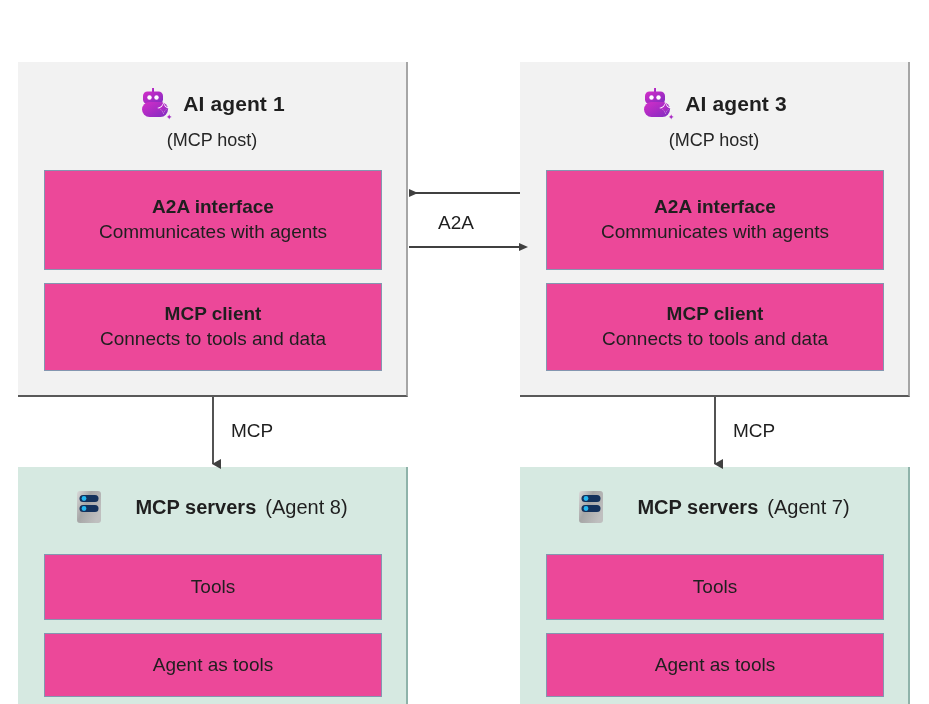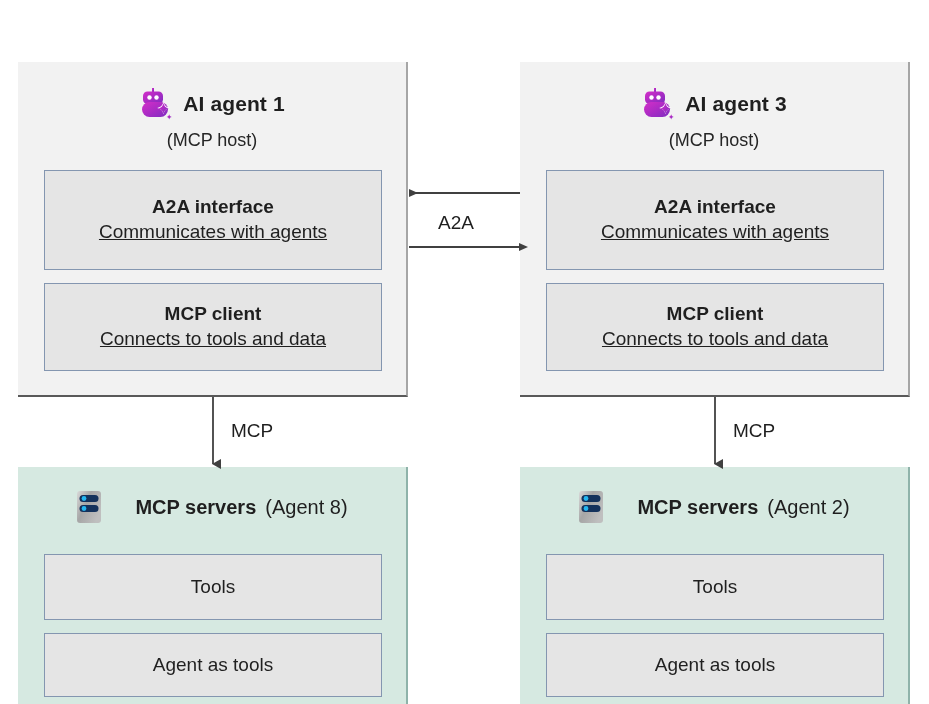--- a/index.html
+++ b/index.html
@@ -53,39 +53,38 @@
     color: #262626;
     margin-top: 4px;
   }
 
   
   .robot-icon { width: 34px; height: 34px; display: block; flex: 0 0 auto; }
 
   
   .card {
     position: absolute;
-    background: #e5e5e5;
+    background: #ec4899;
     border: 1px solid #8496b0;
     box-sizing: border-box;
     display: flex;
     flex-direction: column;
     align-items: center;
     justify-content: center;
   }
   .card-title {
     font-size: 19px;
     font-weight: bold;
     color: #1f1f1f;
     line-height: 1.3;
   }
   .card-sub {
     font-size: 19px;
     color: #1f1f1f;
     line-height: 1.3;
-    text-decoration: underline;
   }
   .card-single {
     font-size: 19px;
     color: #1f1f1f;
   }
 
   #a2a-card-1 { left: 44px;  top: 130px; width: 338px; height: 100px; }
   #mcp-card-1 { left: 44px;  top: 243px; width: 338px; height: 88px;  }
   #a2a-card-2 { left: 546px; top: 130px; width: 338px; height: 100px; }
   #mcp-card-2 { left: 546px; top: 243px; width: 338px; height: 88px;  }
@@ -264,21 +263,21 @@
             </linearGradient>
           </defs>
           <rect x="1" y="1" width="24" height="32" rx="3" fill="url(#sg2)"></rect>
           <rect x="3.5" y="5" width="19" height="7" rx="3.5" fill="#14325c"></rect>
           <circle cx="8" cy="8.5" r="2.4" fill="#24b6f0"></circle>
           <rect x="3.5" y="15" width="19" height="7" rx="3.5" fill="#14325c"></rect>
           <circle cx="8" cy="18.5" r="2.4" fill="#24b6f0"></circle>
         </svg>
       </span>
       <span class="server-title-strong">MCP servers</span>
-      <span class="server-title-normal">(Agent 2)</span>
+      <span class="server-title-normal">(Agent 7)</span>
     </div>
   </div>
 
   <div class="card" id="tools-card-2">
     <div class="card-single">Tools</div>
   </div>
   <div class="card" id="agenttools-card-2">
     <div class="card-single">Agent as tools</div>
   </div>
 

